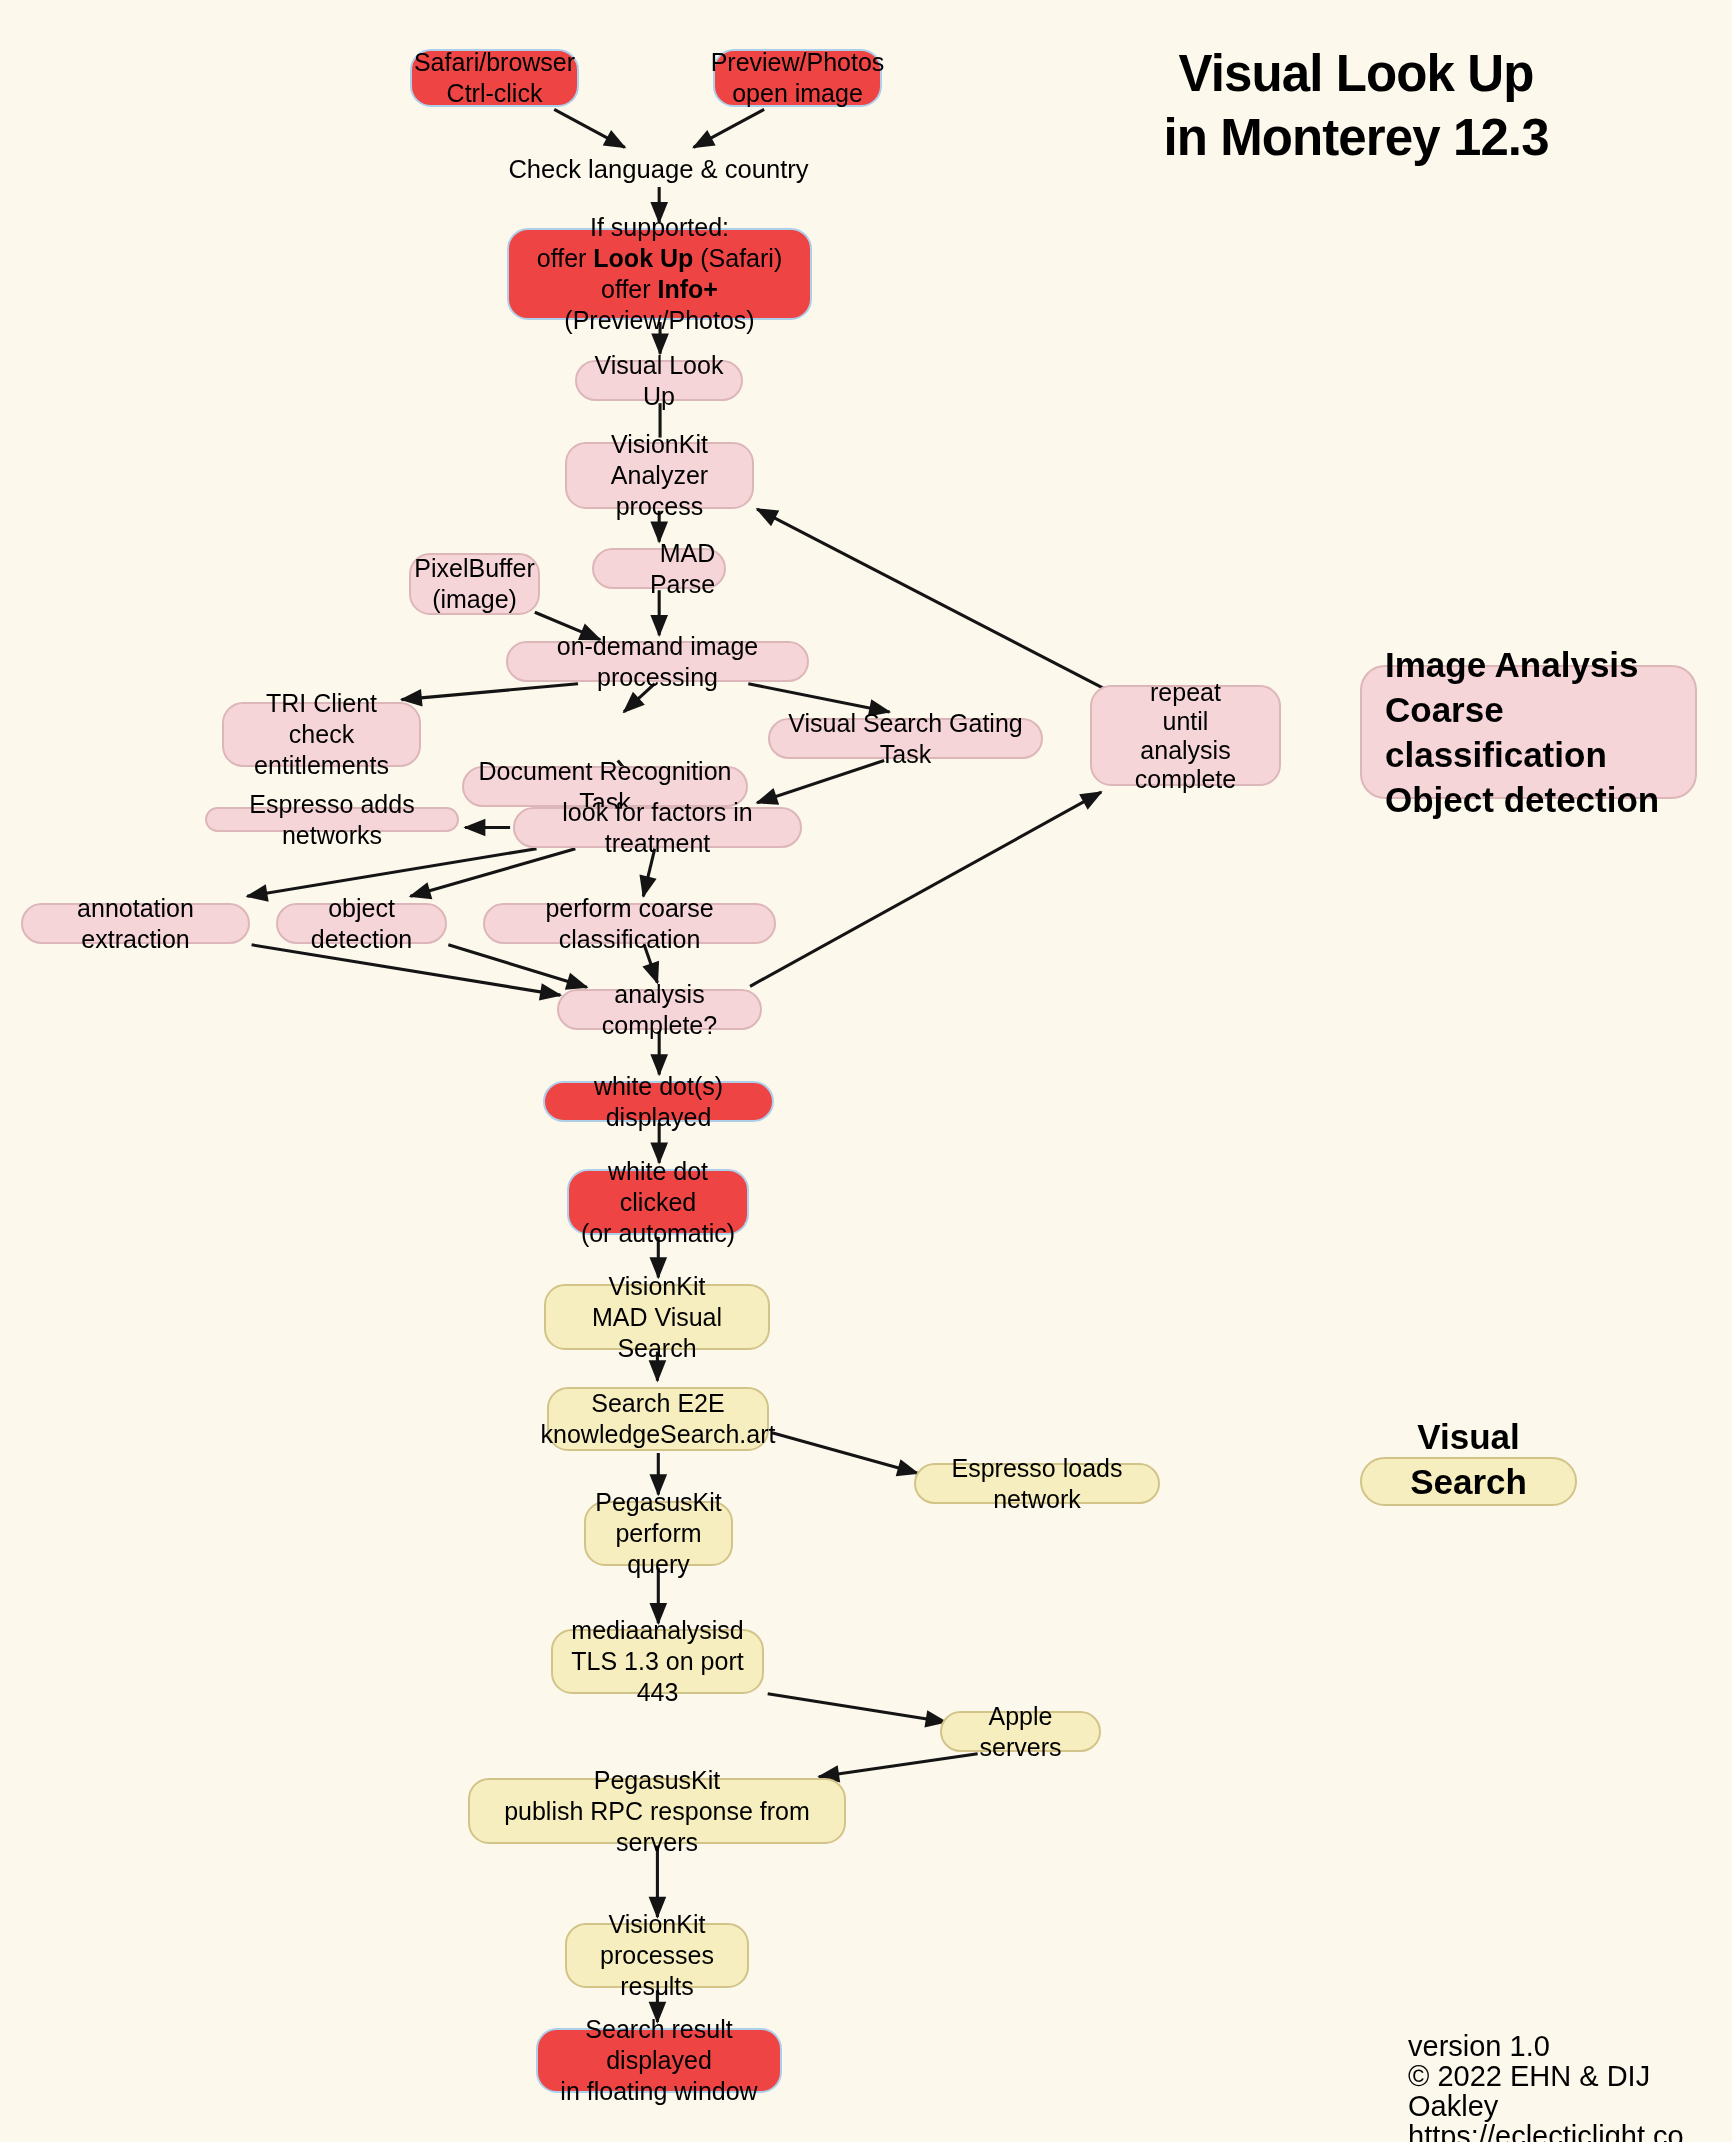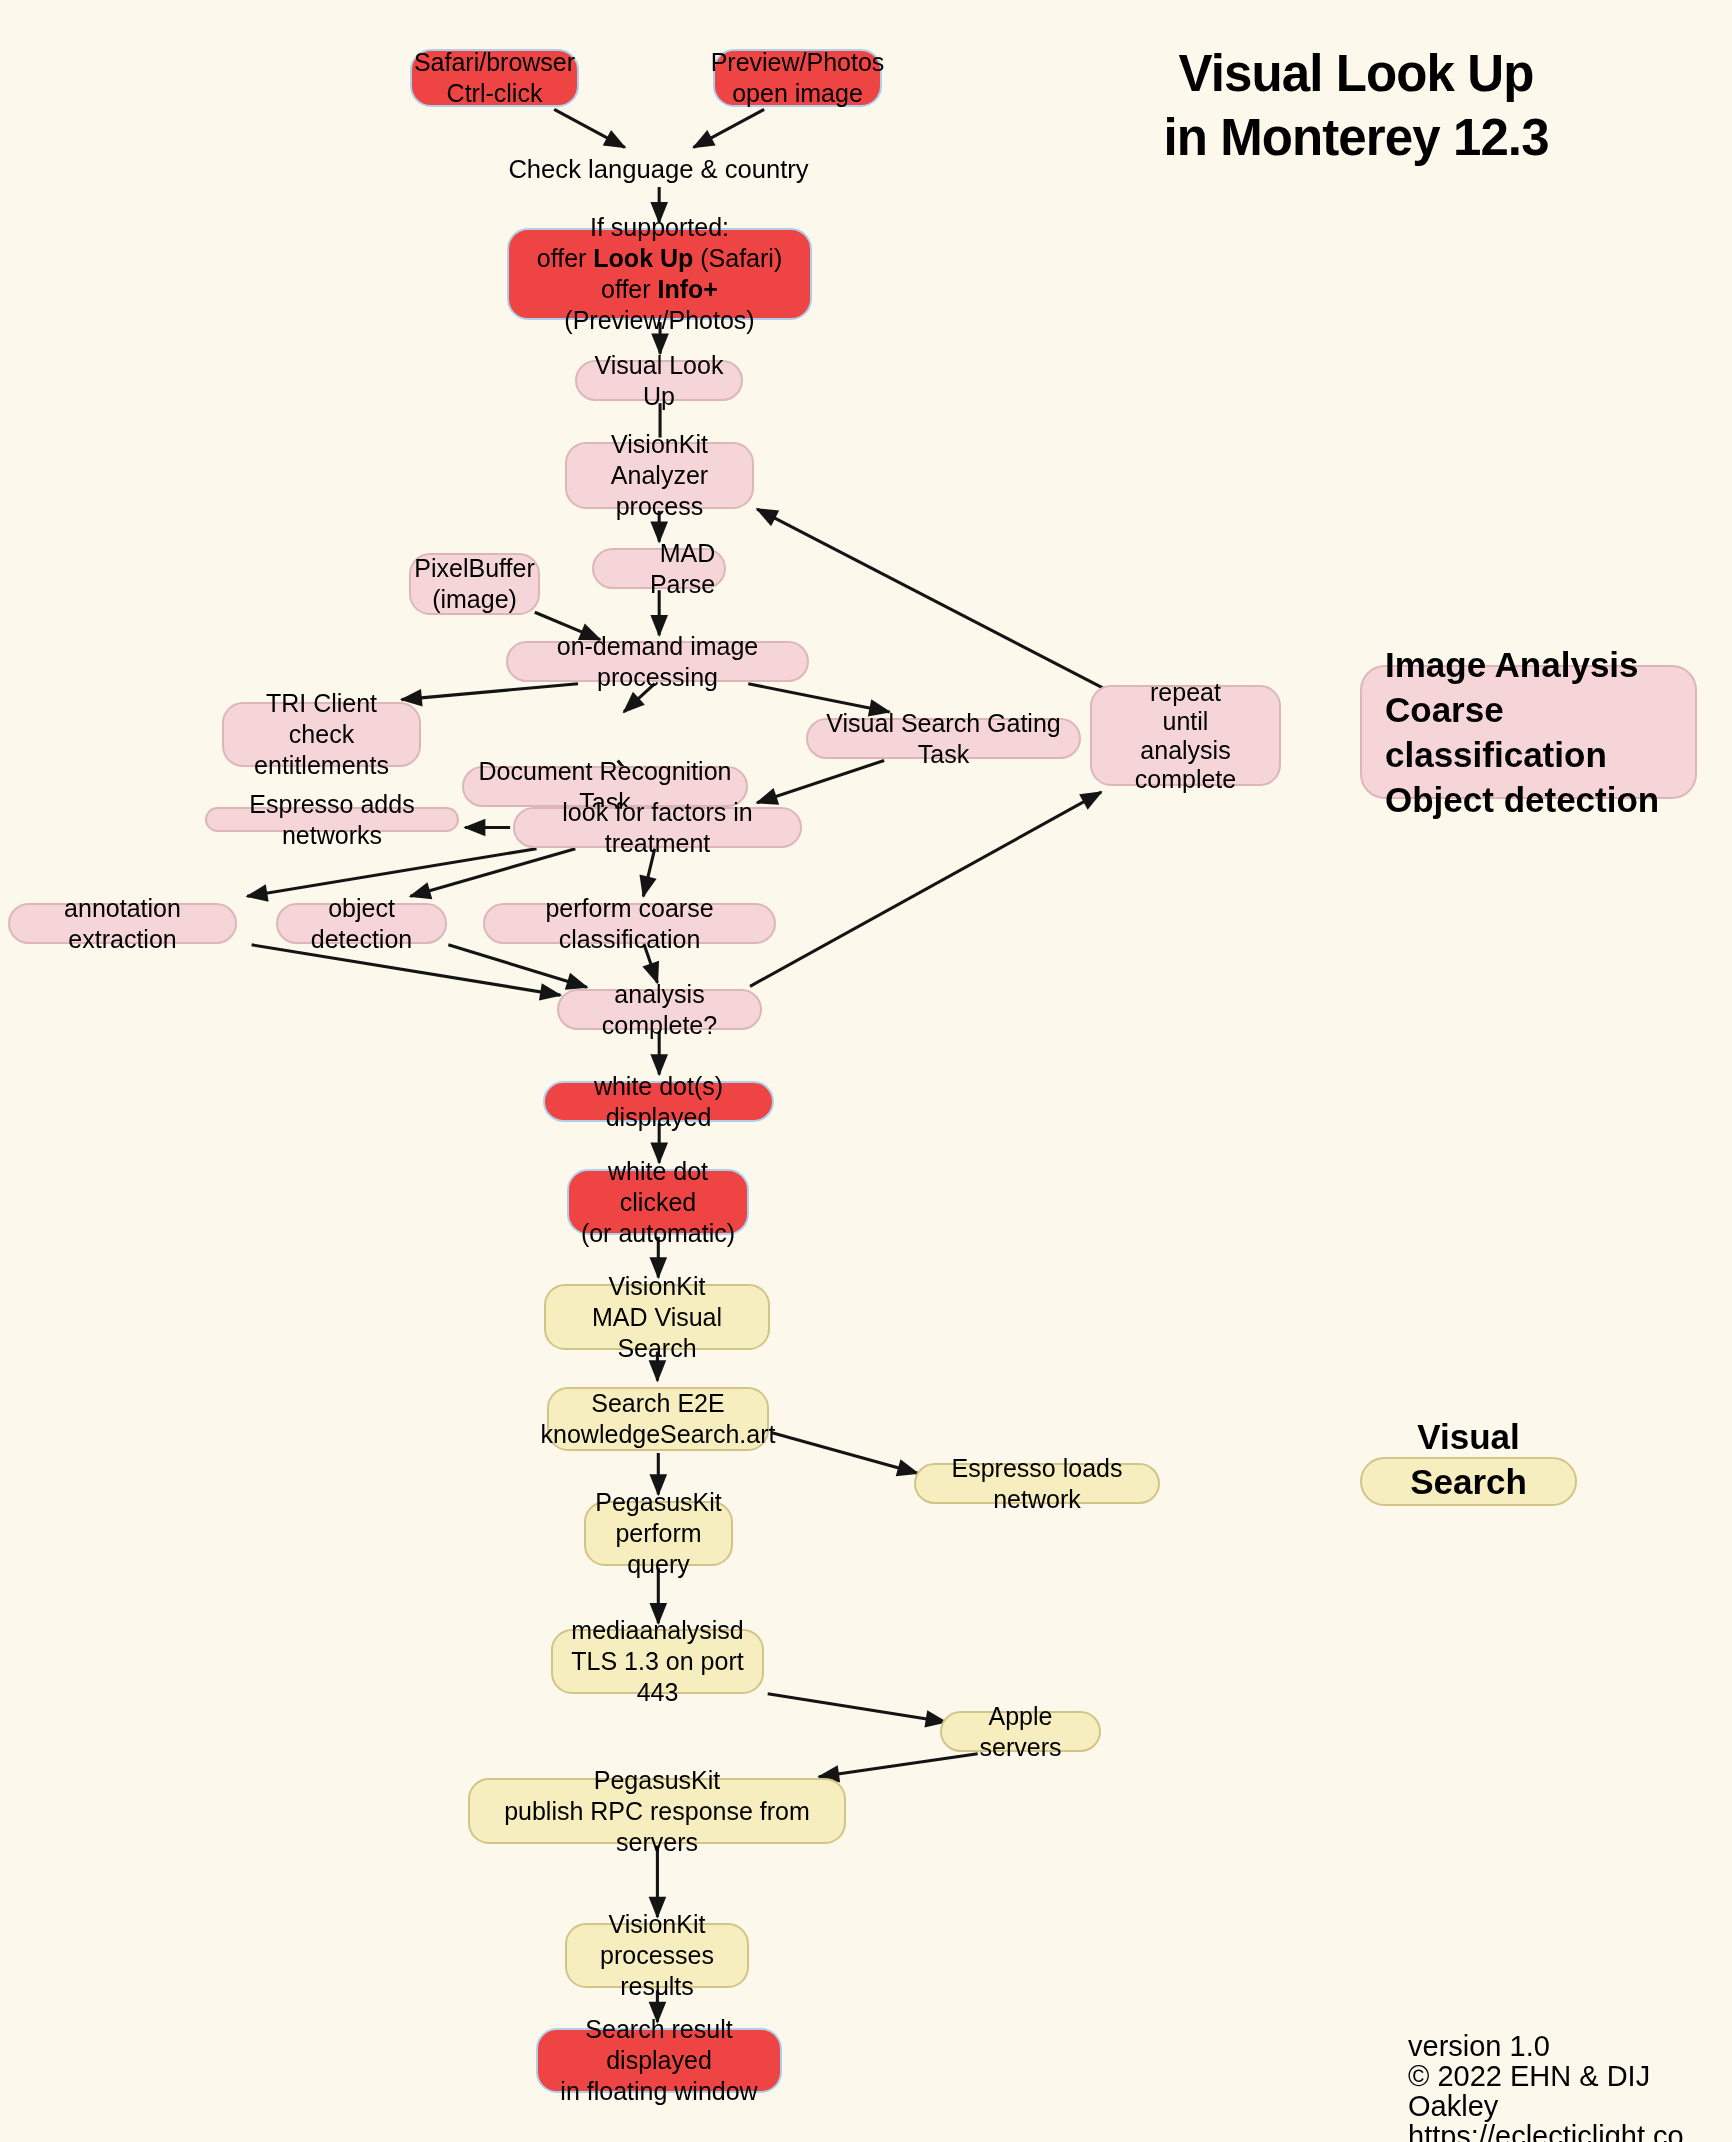--- a/index.html
+++ b/index.html
@@ -141,21 +141,21 @@
 
   <div class="node pink" style="left:222px; top:702px; width:199px; height:65px;">
     <span>TRI Client</span>
     <span>check entitlements</span>
   </div>
 
   <div class="node pink" style="left:462px; top:718px; width:286px; height:41px;margin-top:48px;">
     <span>Document Recognition Task</span>
   </div>
 
-  <div class="node pink" style="left:806px; top:718px; width:275px; height:41px;">
+  <div class="node pink" style="left:768px; top:718px; width:275px; height:41px;">
     <span>Visual Search Gating Task</span>
   </div>
 
   <div class="node pink" style="left:1090px; top:685px; width:191px; height:101px; line-height:29px;">
     <span>repeat</span>
     <span>until</span>
     <span>analysis complete</span>
   </div>
 
   <div class="node pink section-label" style="left:1360px; top:665px; width:337px; height:134px;">
@@ -165,21 +165,21 @@
   </div>
 
   <div class="node pink" style="left:205px; top:807px; width:254px; height:25px;">
     <span>Espresso adds networks</span>
   </div>
 
   <div class="node pink" style="left:513px; top:807px; width:289px; height:41px;">
     <span>look for factors in treatment</span>
   </div>
 
-  <div class="node pink" style="left:8px; top:903px; width:229px; height:41px;">
+  <div class="node pink" style="left:21px; top:903px; width:229px; height:41px;">
     <span>annotation extraction</span>
   </div>
 
   <div class="node pink" style="left:276px; top:903px; width:171px; height:41px;">
     <span>object detection</span>
   </div>
 
   <div class="node pink" style="left:483px; top:903px; width:293px; height:41px;">
     <span>perform coarse classification</span>
   </div>

